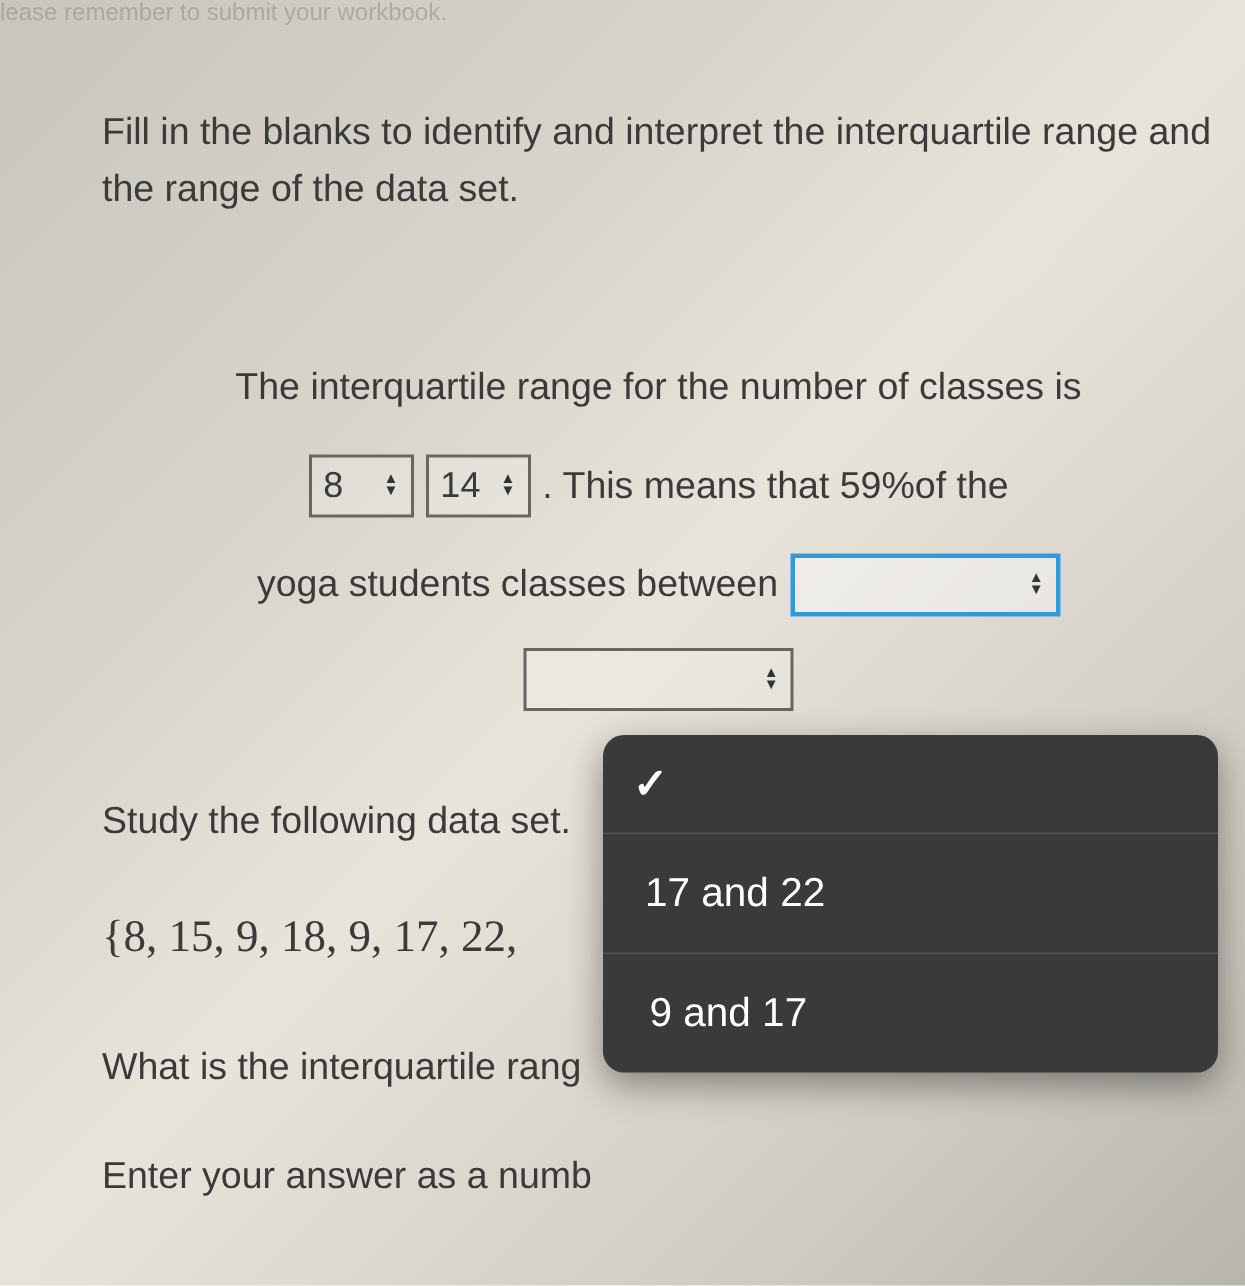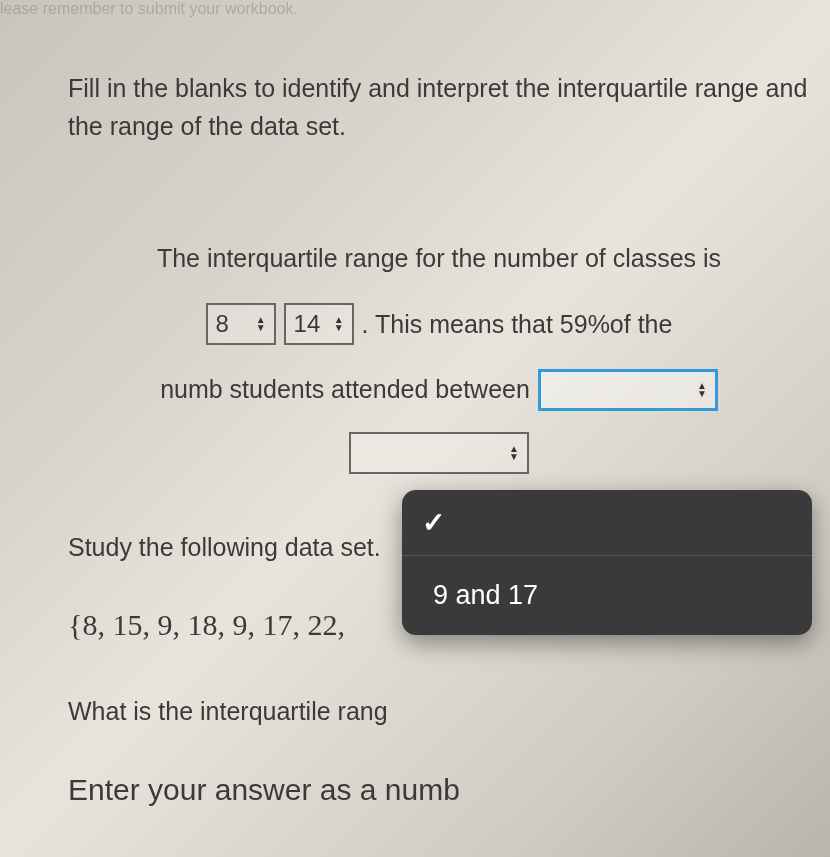--- a/index.html
+++ b/index.html
@@ -84,21 +84,21 @@
     .data-set {
       font-size: 30px;
       font-family: 'Times New Roman', serif;
       margin-bottom: 35px;
     }
     .q2 {
       font-size: 25px;
       margin-bottom: 25px;
     }
     .q3 {
-      font-size: 30px;
+      font-size: 25px;
     }
     .dropdown {
       position: absolute;
       top: 490px;
       left: 402px;
       width: 410px;
       background: #3a3a3a;
       border-radius: 14px;
       overflow: hidden;
       box-shadow: 0 8px 24px rgba(0,0,0,0.4);
@@ -150,21 +150,21 @@
         <span>14</span>
         <span class="stepper-icon">
           <span>▲</span>
             <span>▼</span>
         </span>
       </span>
       <span>. This means that 59%of the</span>
     </div>
 
     <div class="line">
-      <span>numb students attended between</span>
+      <span>yoga students classes between</span>
       <span class="select-box wide focused">
         <span></span>
         <span class="stepper-icon">
           <span>▲</span>
             <span>▼</span>
         </span>
       </span>
     </div>
 
     <div class="line">
@@ -182,15 +182,18 @@
     <div class="q2">What is the interquartile rang</div>
     <div class="q3">Enter your answer as a numb</div>
   </div>
 </div>
 
 <div class="dropdown">
   <div class="dropdown-item selected">
     <span class="check-icon">✓</span>
   </div>
   <div class="dropdown-item">
+    <span>17 and 22</span>
+  </div>
+  <div class="dropdown-item">
     <span>9 and 17</span>
   </div>
 </div>
 
 </body></html>

